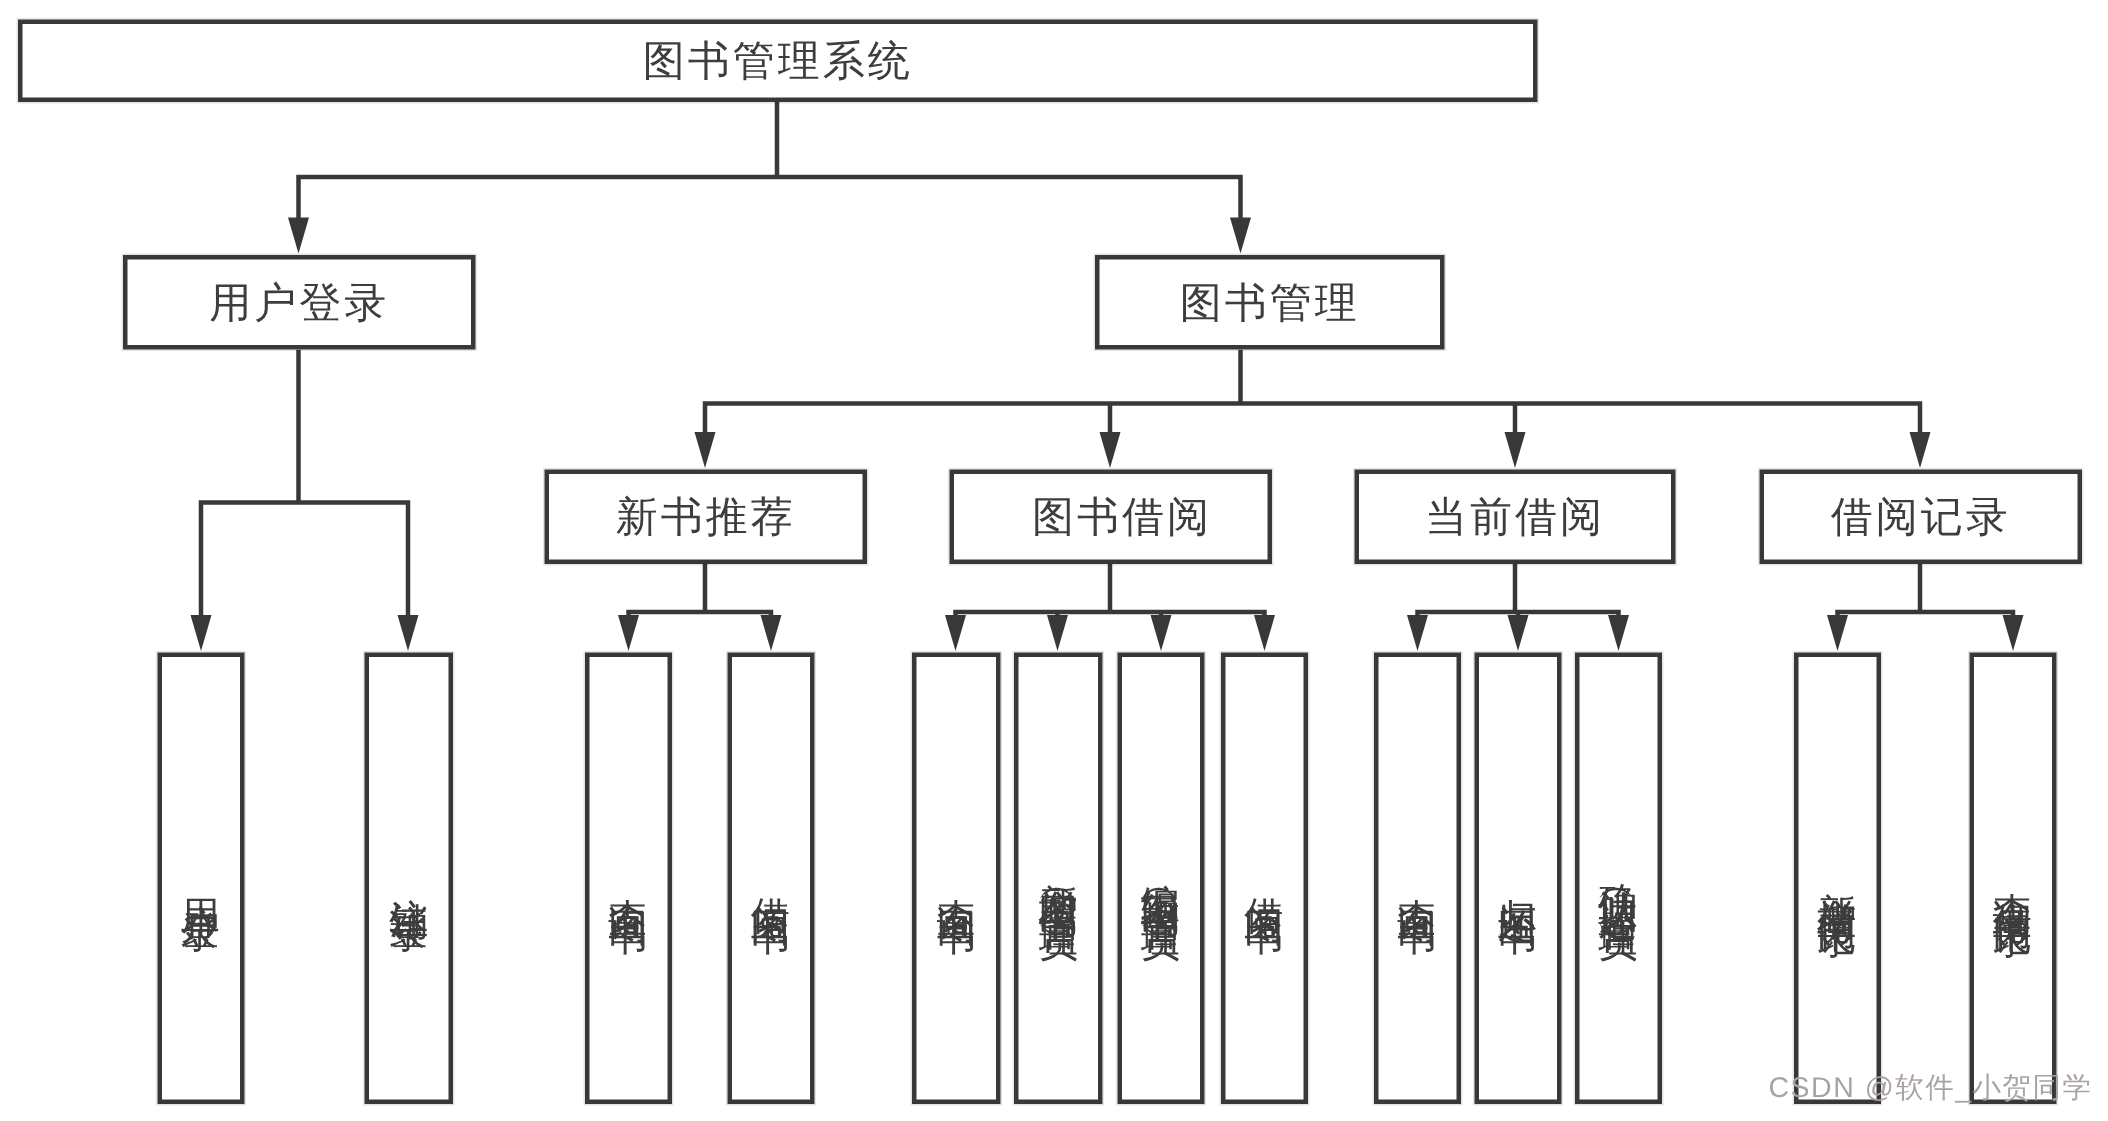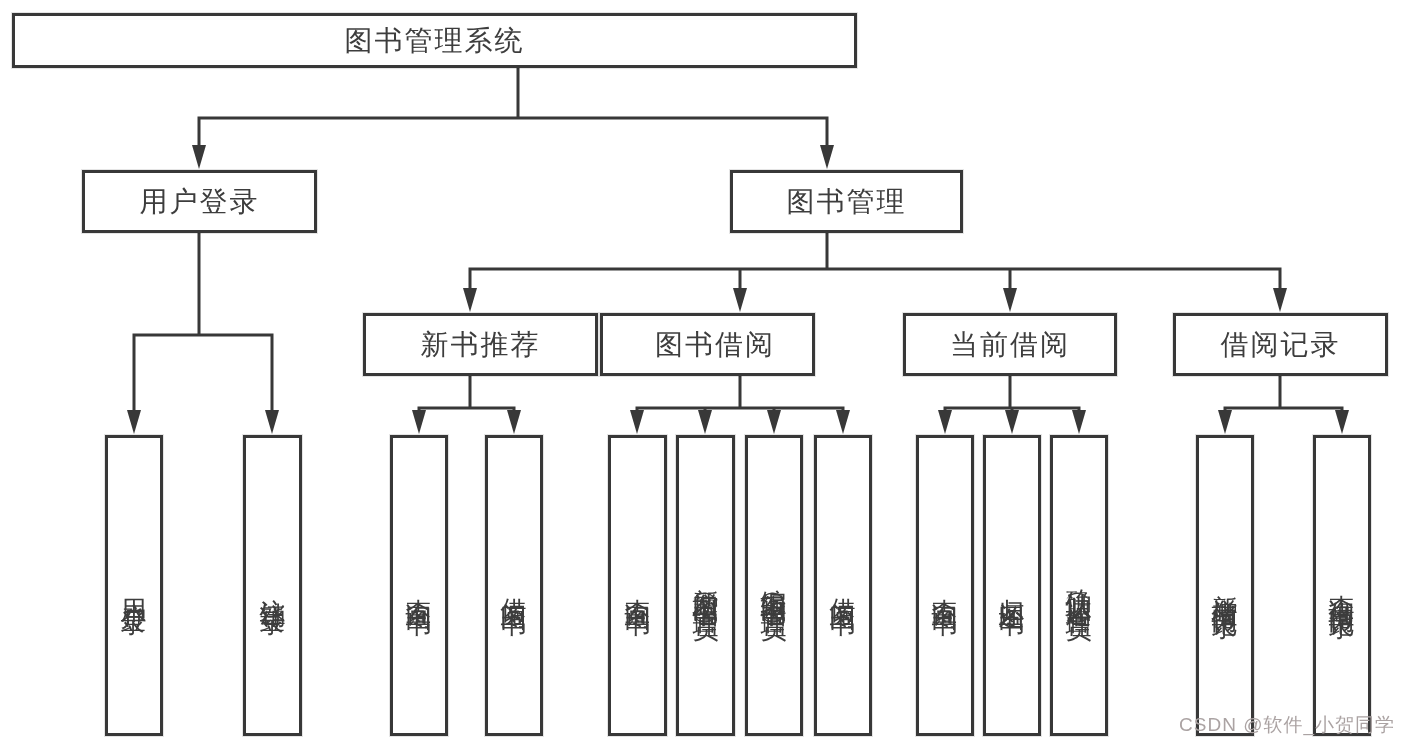--- a/index.html
+++ b/index.html
@@ -91,27 +91,27 @@
       <polygon points="767,410 781,410 774,434"></polygon>
       <polygon points="836,410 850,410 843,434"></polygon>
       <polygon points="938,410 952,410 945,434"></polygon>
       <polygon points="1005,410 1019,410 1012,434"></polygon>
       <polygon points="1072,410 1086,410 1079,434"></polygon>
       <polygon points="1218,410 1232,410 1225,434"></polygon>
       <polygon points="1335,410 1349,410 1342,434"></polygon>
     </g>
   </svg>
 
-  <div class="hbox" style="left:12px; top:13px; width:845px; height:55px;">图书管理系统</div>
+  <div class="hbox" style="left:12px; top:13px; width:1013px; height:55px;">图书管理系统</div>
 
   <div class="hbox" style="left:82px; top:170px; width:235px; height:63px;">用户登录</div>
   <div class="hbox" style="left:711px; top:170px; width:233px; height:63px;margin-left:19px;">图书管理</div>
 
-  <div class="hbox" style="left:363px; top:313px; width:235px; height:63px;">新书推荐</div>
-  <div class="hbox" style="left:600px; top:313px; width:215px; height:63px;padding-left:15px;">图书借阅</div>
+  <div class="hbox" style="left:363px; top:313px; width:215px; height:63px;">新书推荐</div>
+  <div class="hbox" style="left:633px; top:313px; width:215px; height:63px;padding-left:15px;">图书借阅</div>
   <div class="hbox" style="left:903px; top:313px; width:214px; height:63px;">当前借阅</div>
   <div class="hbox" style="left:1173px; top:313px; width:215px; height:63px;">借阅记录</div>
 
   <div class="vbox" style="left:105px; width:58px;">用户登录</div>
   <div class="vbox" style="left:243px; width:59px;">注销登录</div>
 
   <div class="vbox" style="left:390px; width:58px;">查询图书</div>
   <div class="vbox" style="left:485px; width:58px;">借阅图书</div>
 
   <div class="vbox" style="left:608px; width:59px;">查询图书</div>

